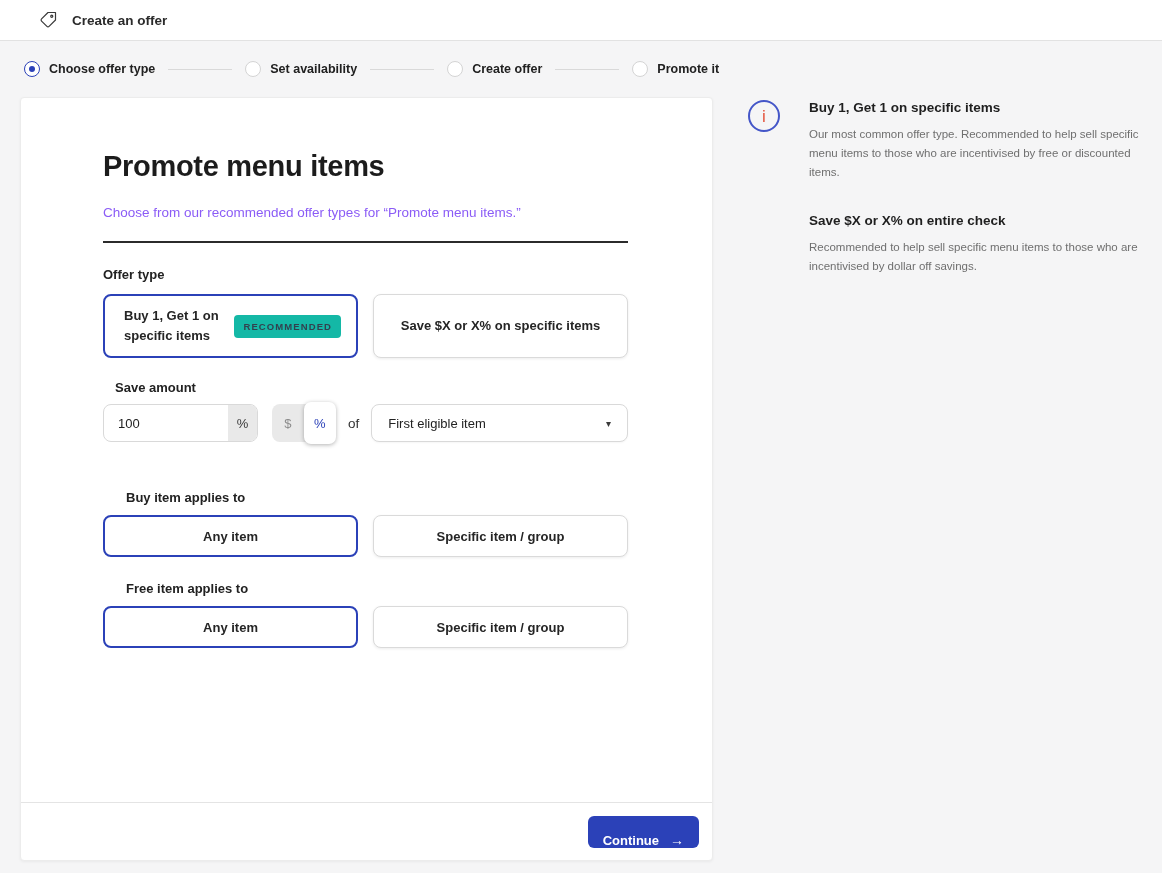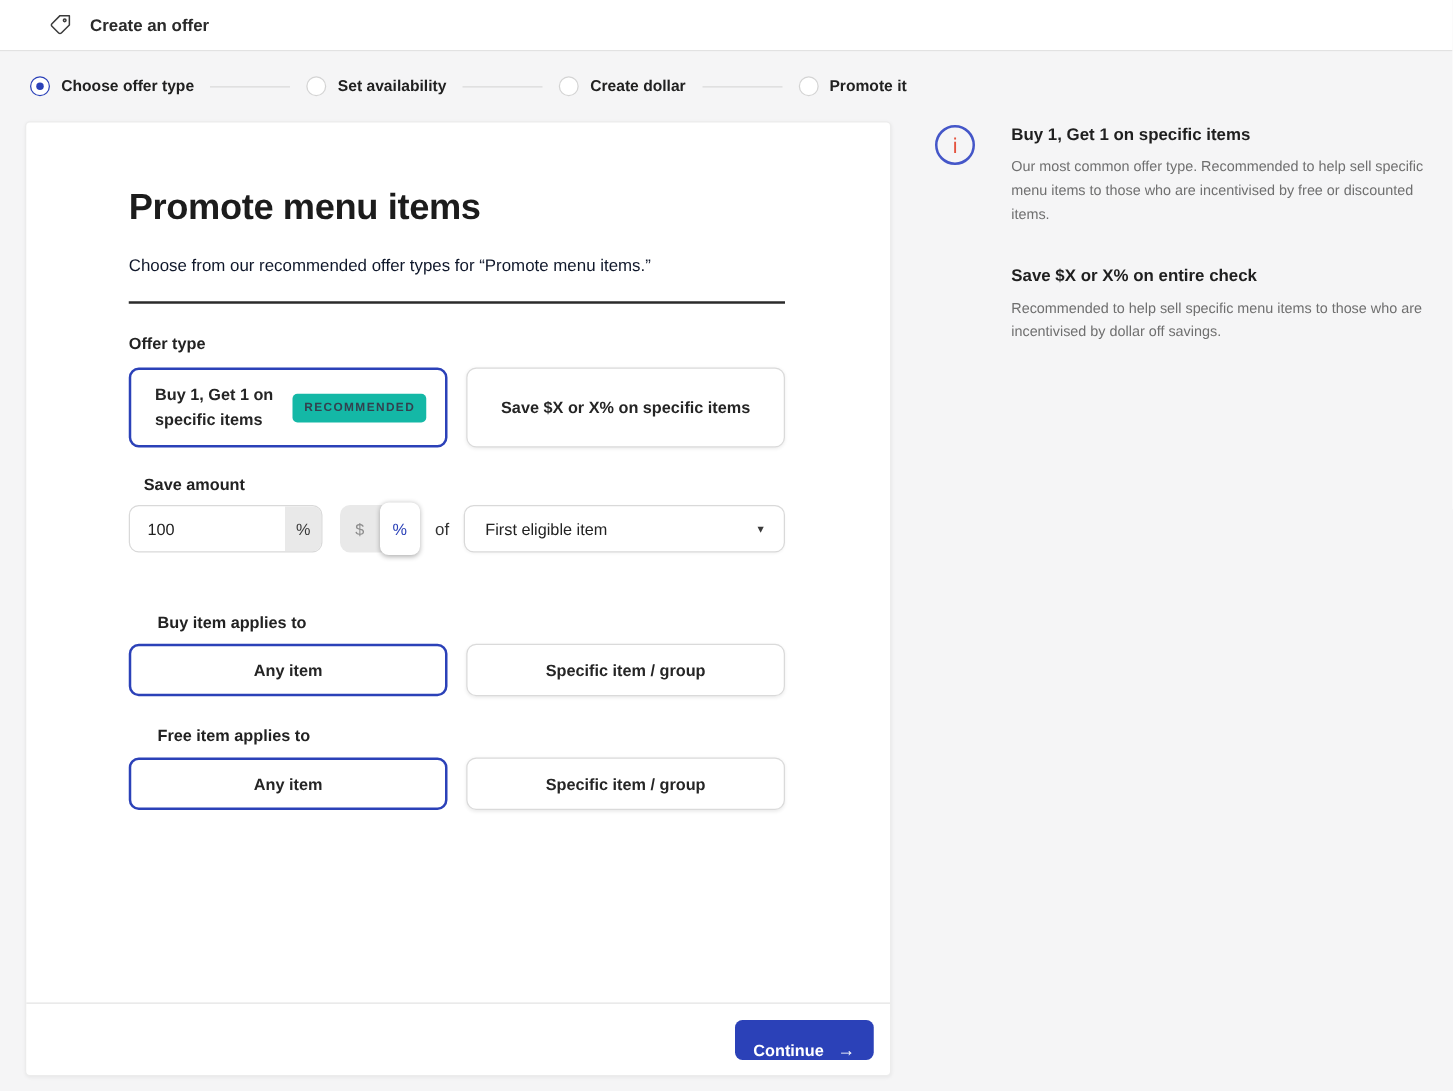--- a/index.html
+++ b/index.html
@@ -40,21 +40,21 @@
   .connector { width:64px; height:1px; background:#d9d9d9; margin:0 13px; }
 
   
   .card {
     position:absolute; left:20px; top:97px; width:693px; height:764px;
     background:#ffffff; border:1px solid #ececec; border-radius:4px;
     box-shadow:0 1px 3px rgba(0,0,0,0.05);
   }
   .card-content { padding:52px 84px 0 82px; }
   .page-title { font-size:29px; font-weight:700; color:#1c1c1c; letter-spacing:-0.3px; }
-  .page-subtitle { margin-top:22px; font-size:13.5px; color:#0f172a; }
+  .page-subtitle { margin-top:22px; font-size:13.5px; color:#8b5cf6; }
   .dark-divider { margin-top:21px; border:none; border-top:2px solid #2b2b2b; }
 
   .field-label { font-size:13px; font-weight:700; color:#222; }
 
   .offer-label { margin-top:24px; }
   .offer-row { margin-top:12px; display:flex; gap:15px; }
   .option-card {
     border-radius:8px; background:#fff; cursor:pointer;
     display:flex; align-items:center; justify-content:center;
   }
@@ -154,21 +154,21 @@
     <span class="step-label">Choose offer type</span>
   </div>
   <span class="connector"></span>
   <div class="step">
     <span class="step-circle"></span>
     <span class="step-label">Set availability</span>
   </div>
   <span class="connector"></span>
   <div class="step">
     <span class="step-circle"></span>
-    <span class="step-label">Create dollar</span>
+    <span class="step-label">Create offer</span>
   </div>
   <span class="connector"></span>
   <div class="step">
     <span class="step-circle"></span>
     <span class="step-label">Promote it</span>
   </div>
 </div>
 
 <div class="card">
   <div class="card-content">

